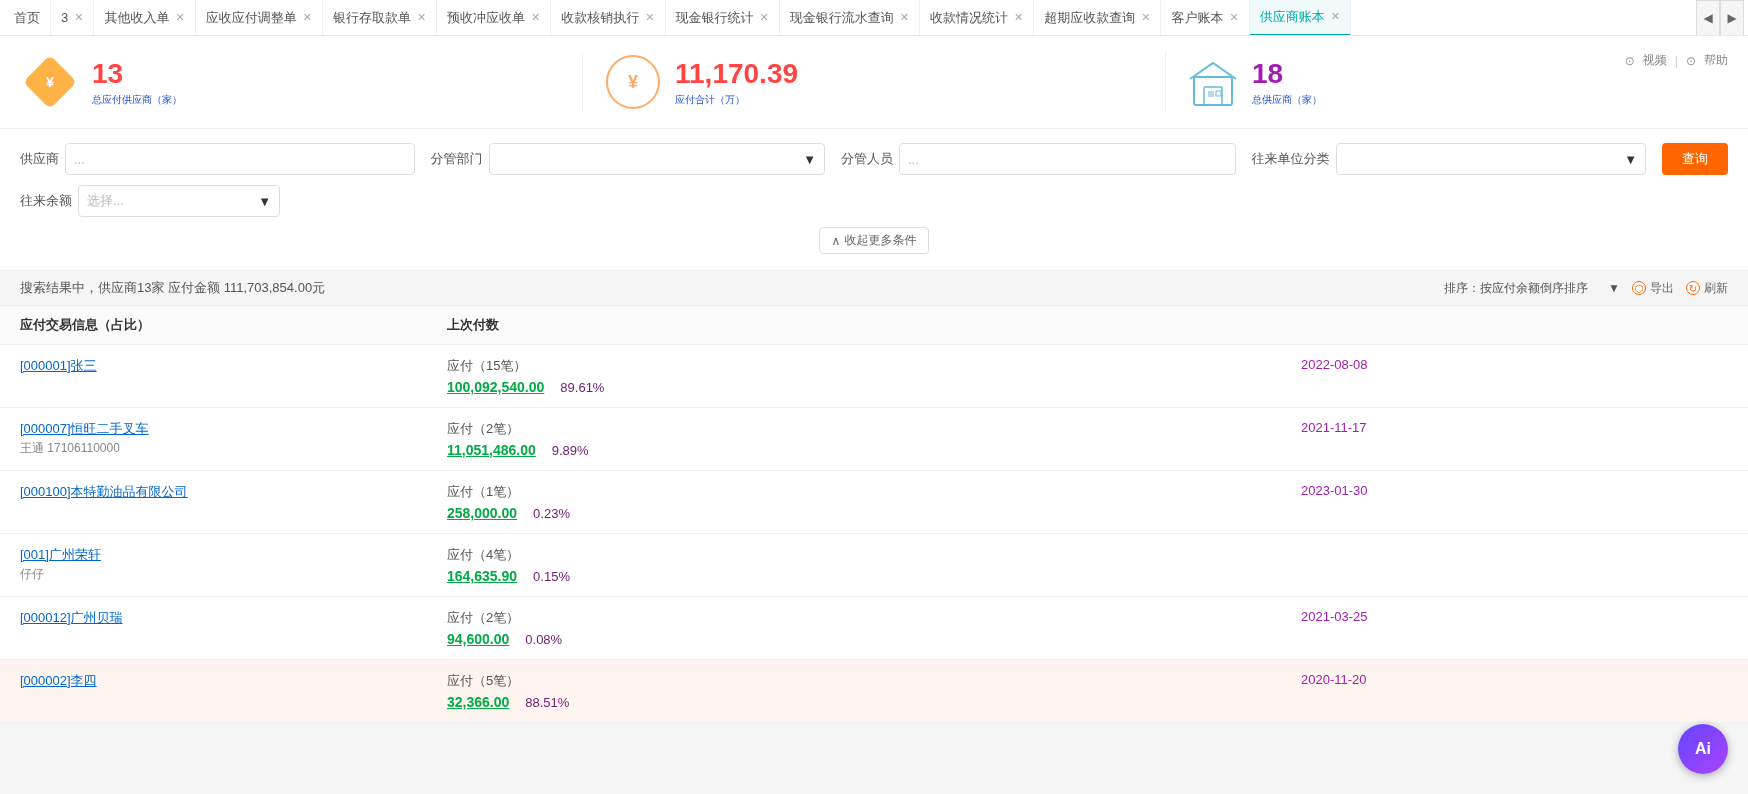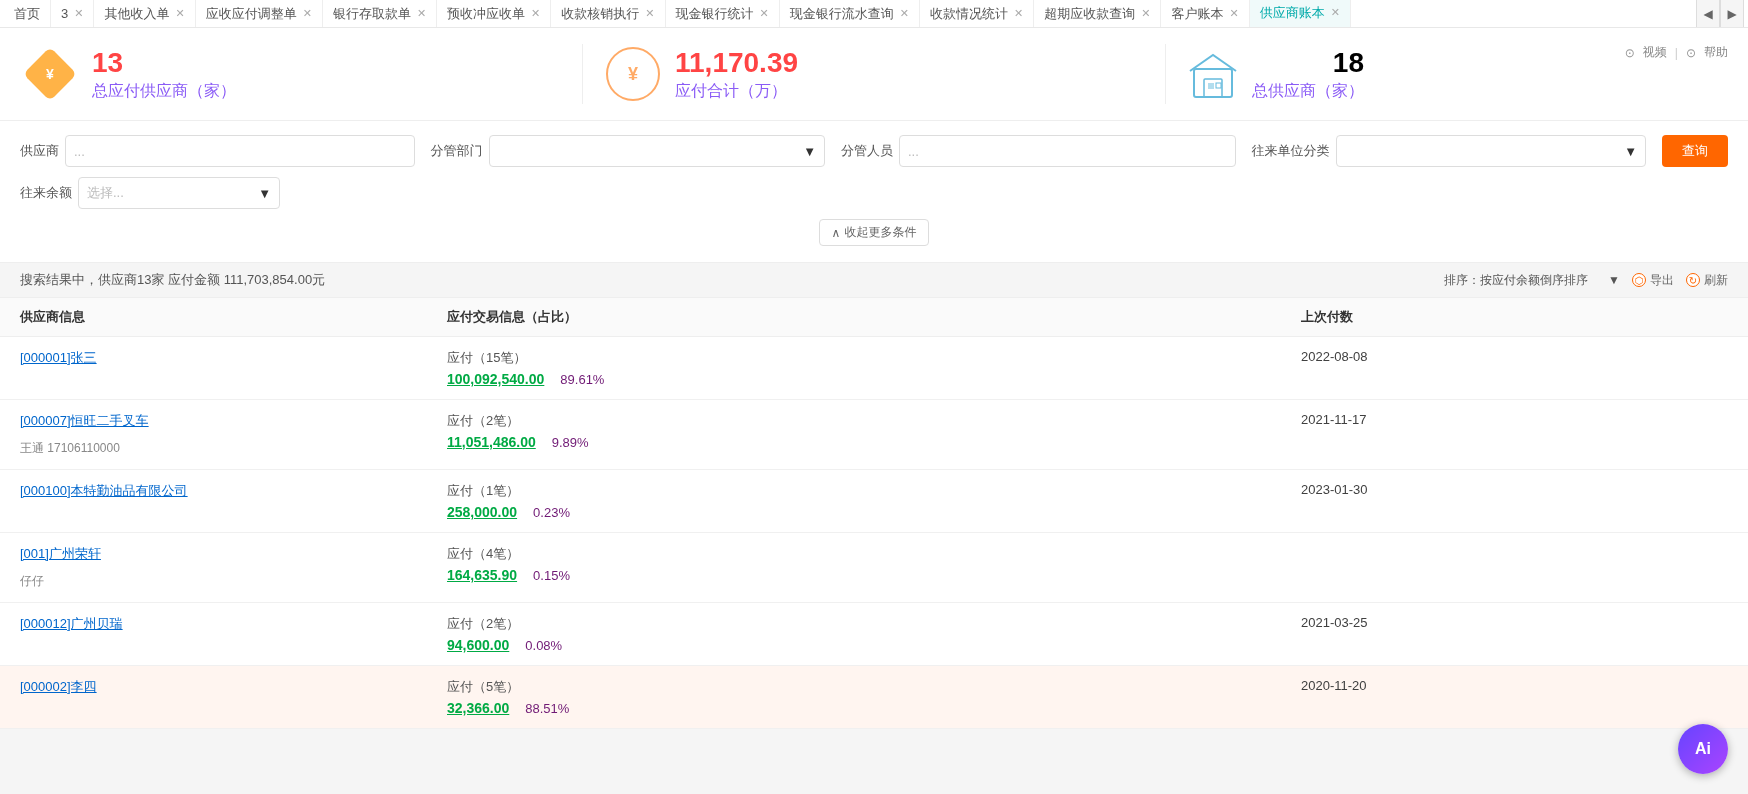--- a/index.html
+++ b/index.html
@@ -1,21 +1,21 @@
 <!DOCTYPE html>
 <html><head>
   <meta charset="utf-8">
   <style>
     * { margin: 0; padding: 0; box-sizing: border-box; }
     body { font-family: "Microsoft YaHei", "PingFang SC", sans-serif; font-size: 13px; background: #f5f5f5; color: #333; width: 1748px; }
 
     
     .top-nav {
       display: flex; align-items: center; background: #fff; border-bottom: 1px solid #e8e8e8;
-      height: 28px; padding: 6px 4px; overflow: hidden; white-space: nowrap;
+      height: 36px; padding: 6px 4px; overflow: hidden; white-space: nowrap;
     }
     .nav-tab {
       display: inline-flex; align-items: center; padding: 0 10px; height: 36px;
       font-size: 13px; color: #555; cursor: pointer; border-right: 1px solid #eee;
       white-space: nowrap; flex-shrink: 0;
     }
     .nav-tab.active { color: #00aaaa; border-bottom: 2px solid #00aaaa; background: #f0fafa; }
     .nav-tab .close-btn { margin-left: 6px; color: #aaa; font-size: 11px; }
     .nav-arrows { display: flex; margin-left: auto; }
     .nav-arrow { width: 24px; height: 36px; display: flex; align-items: center; justify-content: center; cursor: pointer; background: #f5f5f5; border: 1px solid #ddd; font-size: 12px; color: #666; }
@@ -23,21 +23,21 @@
     
     .stats-header {
       background: #fff; display: flex; align-items: center; padding: 16px 20px;
       border-bottom: 1px solid #eee; position: relative;
     }
     .stat-item { display: flex; align-items: center; gap: 12px; flex: 1; }
     .stat-icon { width: 60px; height: 60px; display: flex; align-items: center; justify-content: center; }
     .stat-icon-circle { width: 54px; height: 54px; border: 2px solid #ffaa66; border-radius: 50%; display: flex; align-items: center; justify-content: center; }
     .stat-icon-store { width: 54px; height: 54px; color: #66bbdd; font-size: 28px; display: flex; align-items: center; justify-content: center; }
     .stat-text .stat-number { font-size: 28px; font-weight: bold; color: #ff4444; line-height: 1.2; }
-    .stat-text .stat-label { font-size: 16px; color: #8b5cf6; margin-top: 2px; }
+    .stat-text .stat-label { font-size: 10px; color: #1d4ed8; margin-top: 2px; }
     .stat-divider { width: 1px; height: 60px; background: #eee; margin: 0 20px; }
     .top-right-links { position: absolute; right: 20px; top: 16px; font-size: 12px; color: #888; display: flex; align-items: center; gap: 8px; }
     .top-right-links a { color: #888; text-decoration: none; cursor: pointer; }
 
     
     .filter-area {
       background: #fff; padding: 14px 20px 10px; border-bottom: 1px solid #eee;
     }
     .filter-row { display: flex; align-items: center; gap: 16px; margin-bottom: 10px; }
     .filter-item { display: flex; align-items: center; gap: 6px; flex: 1; }
@@ -73,26 +73,26 @@
     .sort-select { font-size: 12px; color: #555; cursor: pointer; display: flex; align-items: center; gap: 20px; }
     .action-btn { display: flex; align-items: center; gap: 4px; cursor: pointer; color: #666; font-size: 12px; }
     .action-btn .icon { width: 14px; height: 14px; border-radius: 50%; border: 1px solid #ff6600; background: #fff; display: flex; align-items: center; justify-content: center; font-size: 10px; color: #ff6600; }
 
     
     .data-table { background: #fff; width: 100%; }
     .table-header { display: grid; grid-template-columns: 1fr 2fr 1fr; padding: 10px 20px; background: #fafafa; border-bottom: 1px solid #eee; font-size: 13px; font-weight: bold; color: #333; }
     .table-row { display: grid; grid-template-columns: 1fr 2fr 1fr; padding: 12px 20px; border-bottom: 1px solid #f0f0f0; align-items: start; }
     .table-row.highlighted { background: #fff5f0; }
     .supplier-link { color: #0066cc; text-decoration: underline; cursor: pointer; font-size: 13px; }
-    .supplier-sub { color: #888; font-size: 12px; margin-top: 10px; }
+    .supplier-sub { color: #888; font-size: 12px; margin-top: 2px; }
     .payable-label { color: #555; font-size: 13px; margin-bottom: 4px; }
     .payable-amount { color: #00aa44; font-size: 14px; font-weight: bold; text-decoration: underline; cursor: pointer; }
     .payable-percent { color: #701a75; font-size: 13px; margin-left: 16px; }
     .payable-row { display: flex; align-items: baseline; gap: 0; }
-    .last-payment { font-size: 13px; color: #404040; }
+    .last-payment { font-size: 13px; color: #a21caf; }
   </style>
 </head>
 <body>
 
 <div class="top-nav">
   <div class="nav-tab">
     <span>首页</span>
   </div>
   <div class="nav-tab">
     <span>3</span>
@@ -182,21 +182,21 @@
     <div class="stat-icon stat-icon-store">
       <svg width="54" height="54" viewBox="0 0 54 54">
         <rect x="8" y="22" width="38" height="28" rx="2" fill="none" stroke="#66bbdd" stroke-width="2"></rect>
         <polyline points="4,24 27,8 50,24" fill="none" stroke="#66bbdd" stroke-width="2"></polyline>
         <rect x="18" y="32" width="18" height="18" rx="1" fill="none" stroke="#66bbdd" stroke-width="1.5"></rect>
         <rect x="22" y="36" width="6" height="6" fill="#66bbdd" opacity="0.5"></rect>
         <rect x="30" y="36" width="5" height="5" fill="none" stroke="#66bbdd" stroke-width="1"></rect>
       </svg>
     </div>
     <div class="stat-text">
-      <div class="stat-number" style="color:#000000;text-align:right;">18</div>
+      <div class="stat-number" style="color:#a21caf;">18</div>
       <div class="stat-label">总供应商（家）</div>
     </div>
   </div>
 
   <div class="top-right-links">
     <span style="color:#999;">⊙</span>
     <a>视频</a>
     <span style="color:#ccc;">|</span>
     <span style="color:#999;">⊙</span>
     <a>帮助</a>
@@ -263,21 +263,20 @@
     </div>
     <div class="action-btn">
       <span class="icon">↻</span>
       <span>刷新</span>
     </div>
   </div>
 </div>
 
 <div class="data-table">
   <div class="table-header">
-    <div>供应商信息</div>
     <div>应付交易信息（占比）</div>
     <div>上次付数</div>
   </div>
 
   <div class="table-row">
     <div>
       <div class="supplier-link">[000001]张三</div>
     </div>
     <div>
       <div class="payable-label">应付（15笔）</div>

